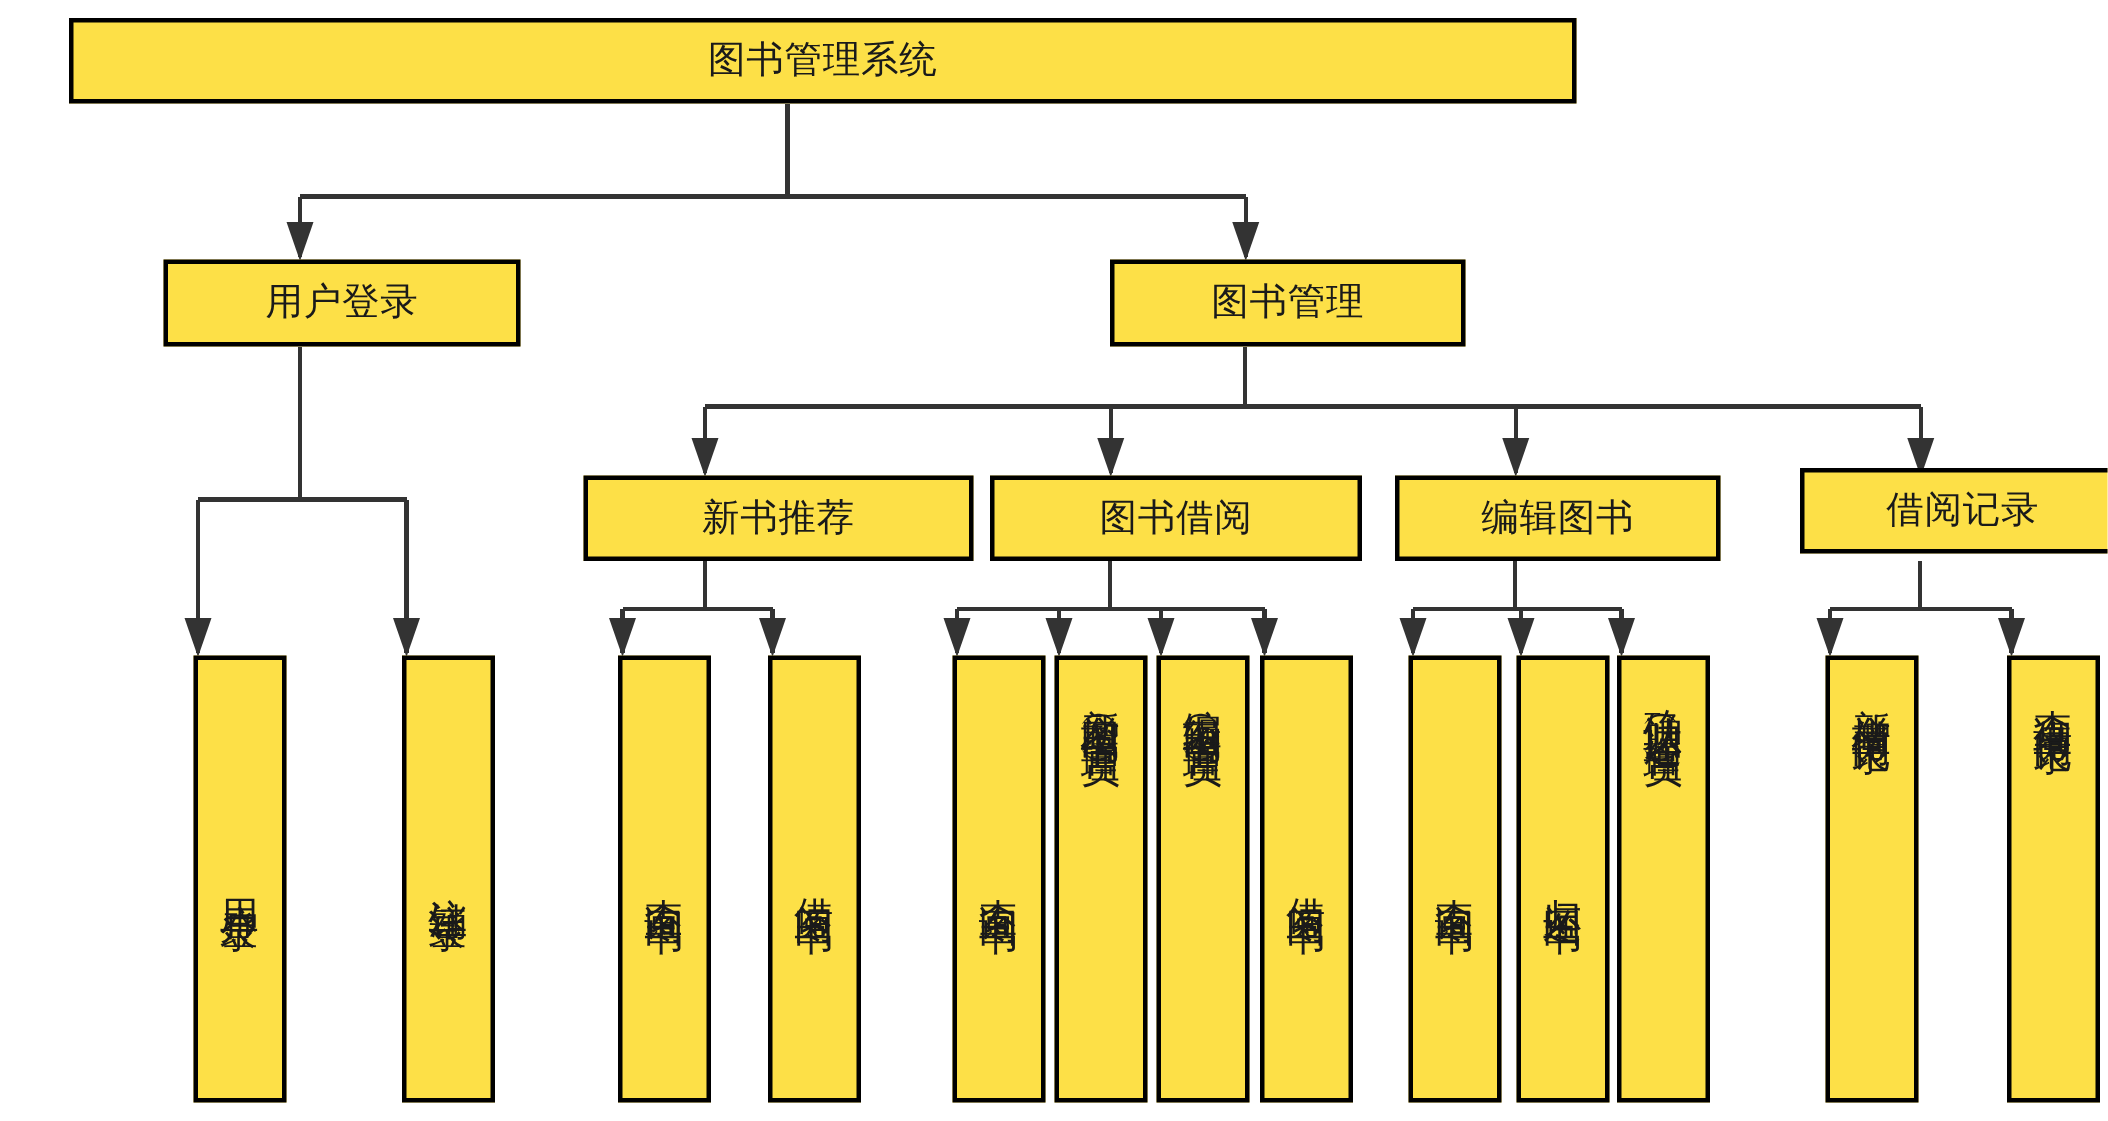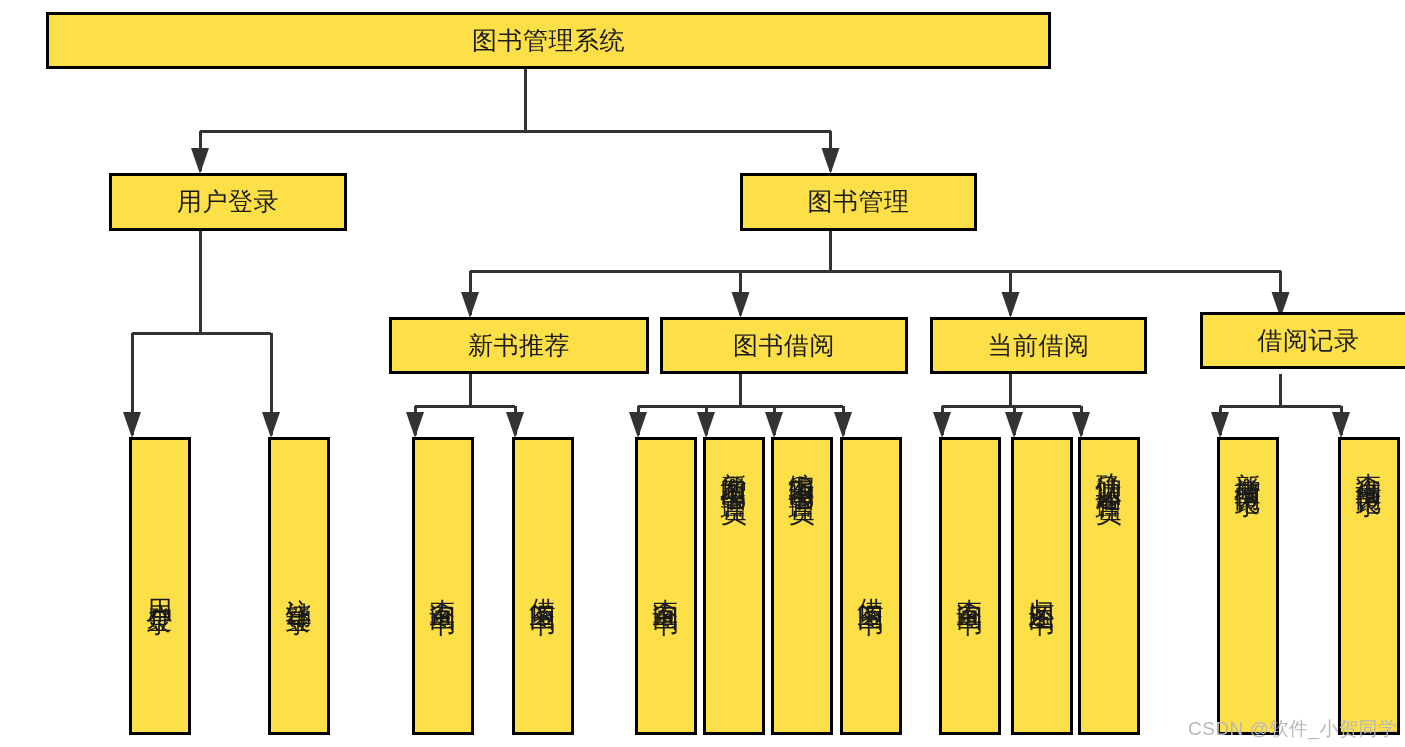--- a/index.html
+++ b/index.html
@@ -139,21 +139,21 @@
       <div class="node-box" style="left: 712px; top: 173px; width: 237px; height: 58px;">
         <span class="node-label">图书管理</span>
       </div>
       <div class="node-box" style="left: 361px; top: 317px; width: 260px; height: 57px;">
         <span class="node-label">新书推荐</span>
       </div>
       <div class="node-box" style="left: 632px; top: 317px; width: 248px; height: 57px;">
         <span class="node-label">图书借阅</span>
       </div>
       <div class="node-box" style="left: 902px; top: 317px; width: 217px; height: 57px;">
-        <span class="node-label">当前借阅</span>
+        <span class="node-label">编辑图书</span>
       </div>
       <div class="node-box" style="left: 1172px; top: 312px; width: 217px; height: 57px;">
         <span class="node-label">借阅记录</span>
       </div>
       <div class="node-box vertical centered" style="left: 101px; top: 437px; width: 62px; height: 298px;">
         <span class="node-label">用户登录</span>
       </div>
       <div class="node-box vertical centered" style="left: 240px; top: 437px; width: 62px; height: 298px;">
         <span class="node-label">注销登录</span>
       </div>
@@ -184,14 +184,13 @@
       <div class="node-box vertical" style="left: 1050px; top: 437px; width: 62px; height: 298px;">
         <span class="node-label">确认归还（管理员）</span>
       </div>
       <div class="node-box vertical" style="left: 1189px; top: 437px; width: 62px; height: 298px;">
         <span class="node-label">新增借阅记录</span>
       </div>
       <div class="node-box vertical" style="left: 1310px; top: 437px; width: 62px; height: 298px;">
         <span class="node-label">查询借阅记录</span>
       </div>
     </div>
-  <div class="watermark" style="left: 1188px; top: 716px; color: rgb(184, 184, 184);">CSDN @软件_小贺同学</div>
 </div>
 
 </body></html>

